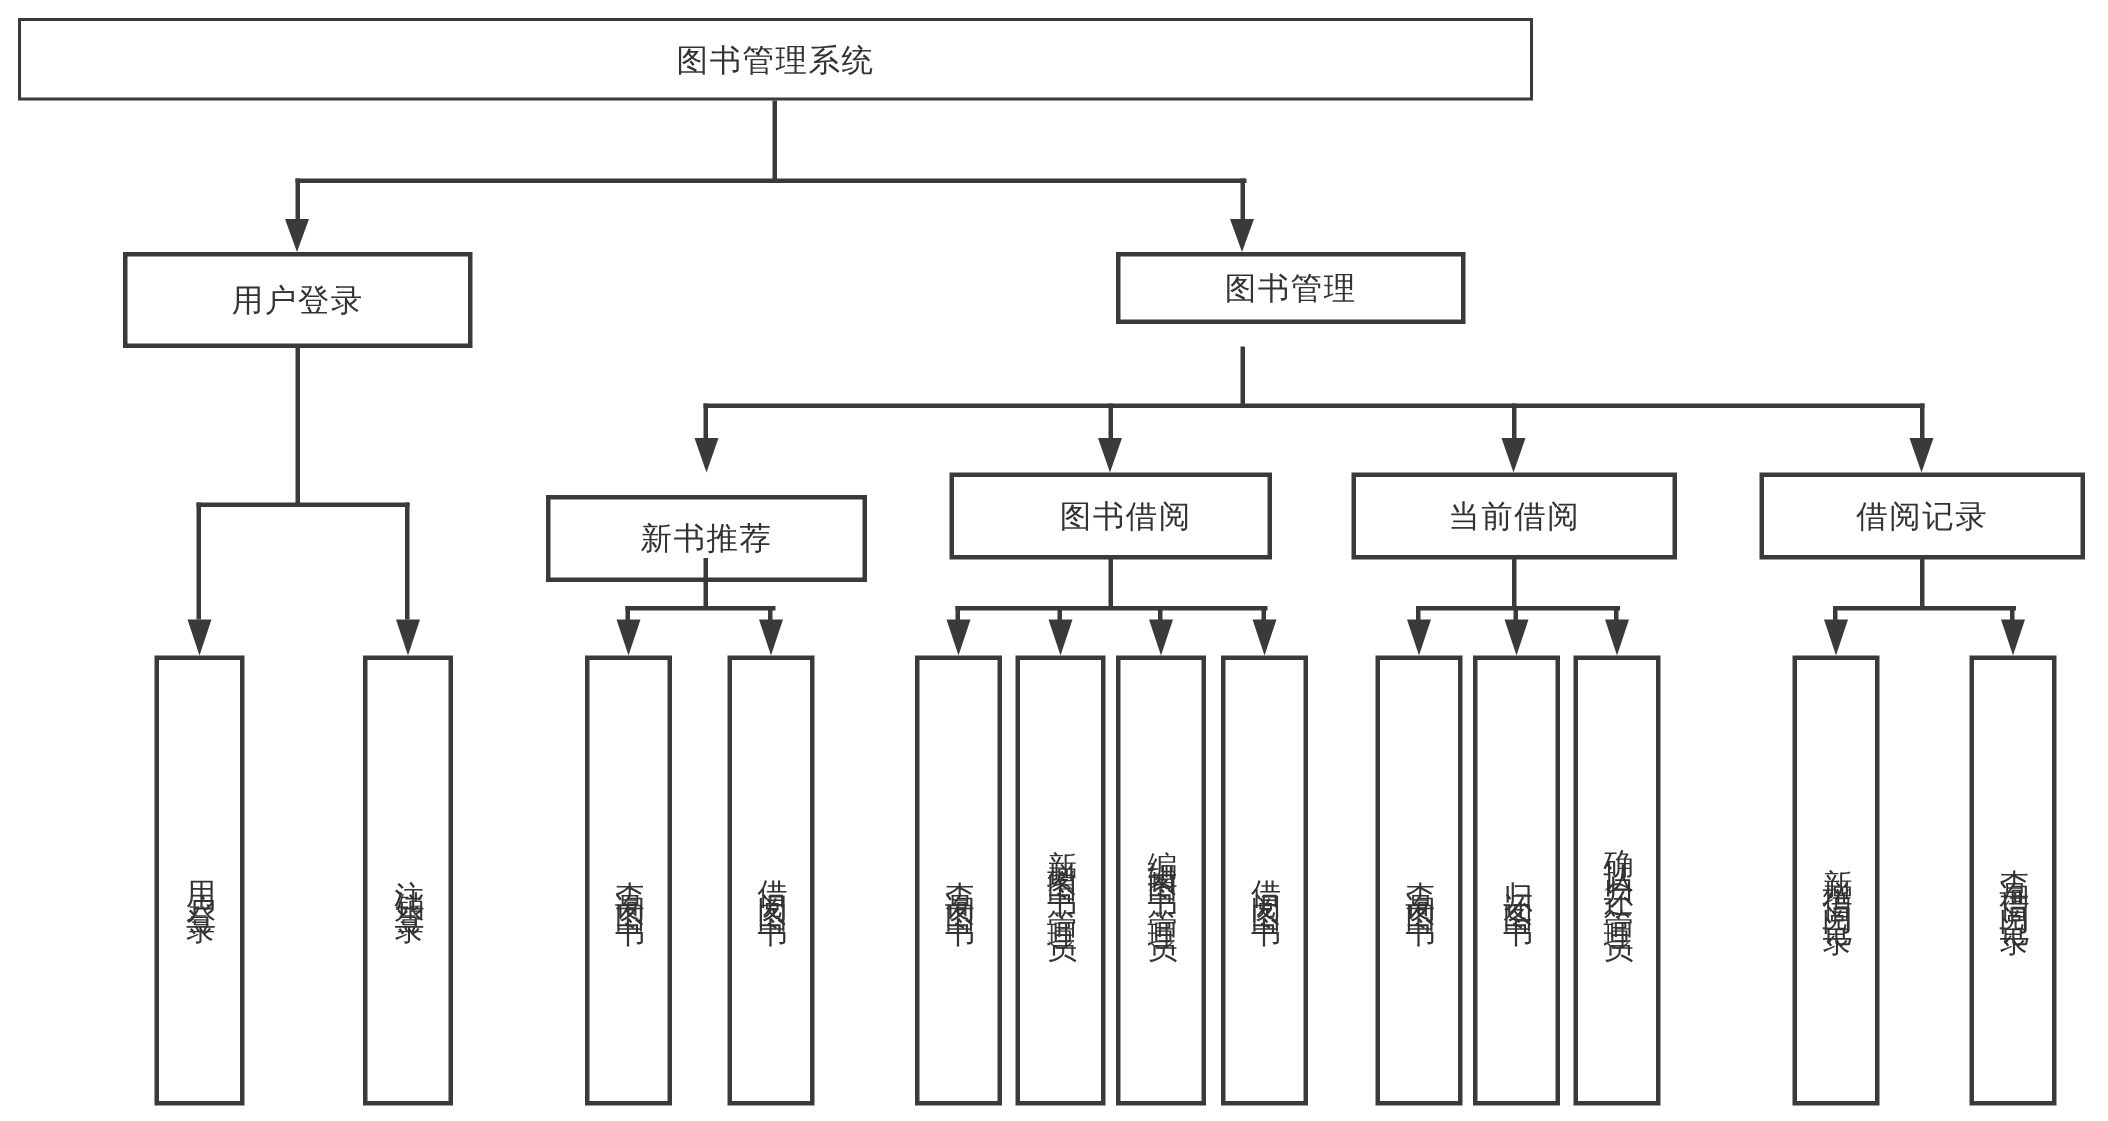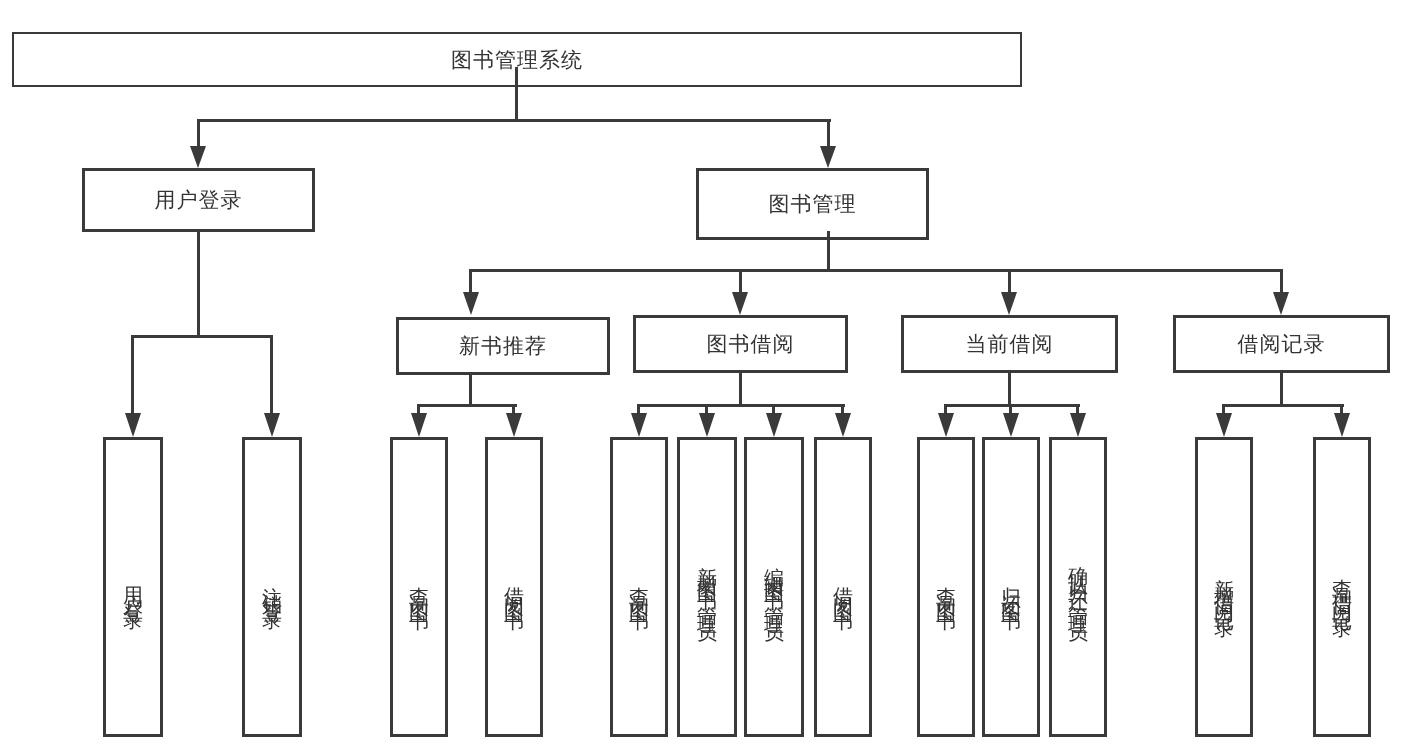--- a/index.html
+++ b/index.html
@@ -27,33 +27,33 @@
   .watermark{
     position:absolute;left:1183px;top:714px;z-index:5;
     font-size:17px;color:#a8a8a8;letter-spacing:0.5px;white-space:nowrap;
   }
 </style>
 </head>
 <body>
 
 <div id="canvas">
 
-  <div class="box rootbox" style="left:12px;top:12px;width:1010px;height:55px;margin-top:20px;">
+  <div class="box rootbox" style="left:12px;top:12px;width:1010px;height:55px;">
     <span>图书管理系统</span>
   </div>
 
   <div class="box" style="left:82px;top:168px;width:233px;height:64px;">
     <span>用户登录</span>
   </div>
 
-  <div class="box" style="left:696px;top:168px;width:233px;height:72px;align-items:center;">
+  <div class="box" style="left:744px;top:168px;width:233px;height:48px;align-items:center;">
     <span>图书管理</span>
   </div>
 
-  <div class="box" style="left:364px;top:317px;width:214px;height:58px;margin-left:32px;">
+  <div class="box" style="left:364px;top:330px;width:214px;height:58px;">
     <span>新书推荐</span>
   </div>
 
   <div class="box" style="left:633px;top:315px;width:215px;height:58px;padding-left:20px;">
     <span>图书借阅</span>
   </div>
 
   <div class="box" style="left:901px;top:315px;width:217px;height:58px;text-align:center;">
     <span>当前借阅</span>
   </div>

